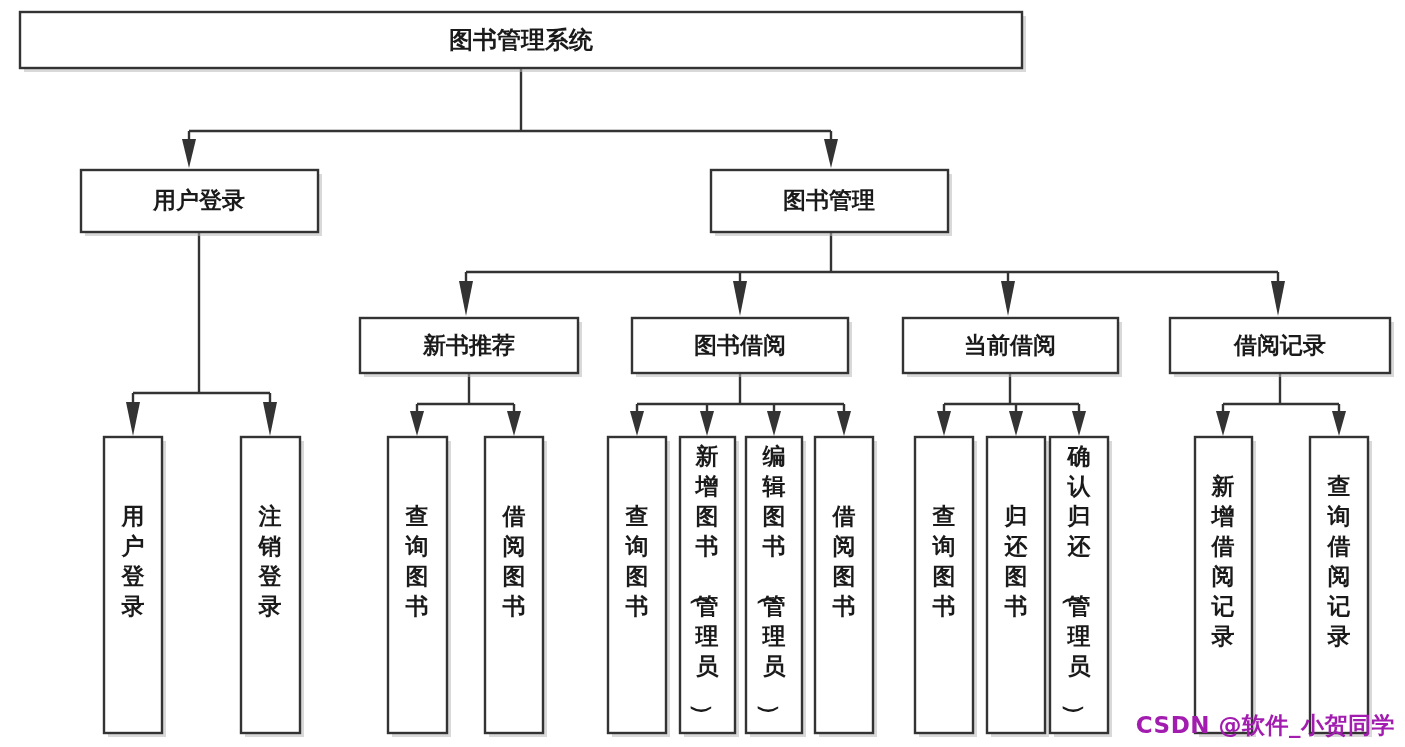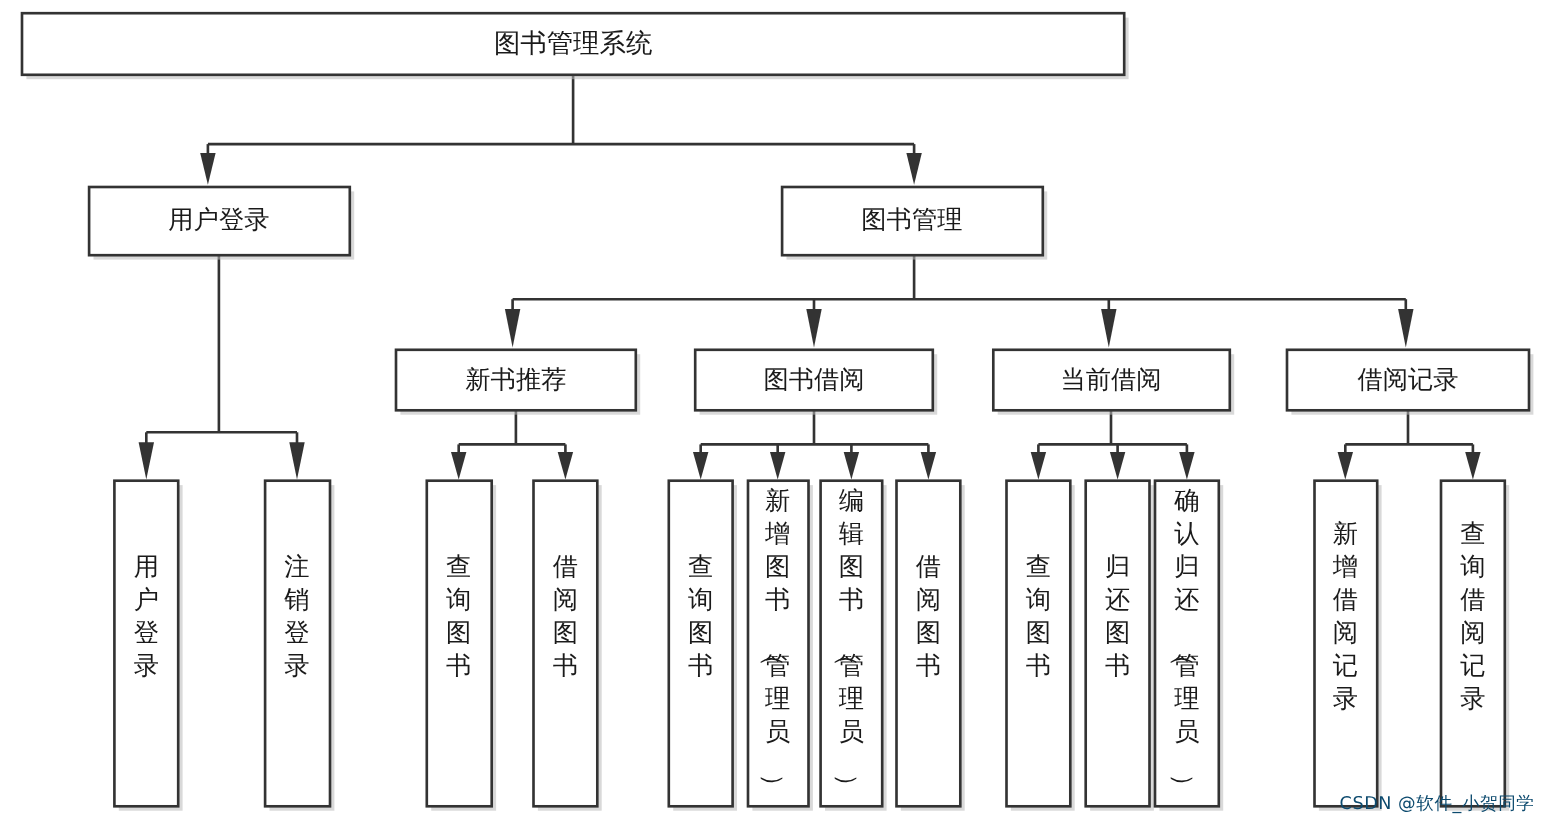--- a/index.html
+++ b/index.html
@@ -11,20 +11,21 @@
     width: 1405px;
     height: 747px;
     font-family: "DejaVu Sans", "Liberation Sans", sans-serif;
     overflow: hidden;
     position: relative;
   }
   #diagram-root {
     position: relative;
     width: 1405px;
     height: 747px;
+    font-weight: bold;
   }
   svg.flow {
     position: absolute;
     top: 0;
     left: 0;
     width: 1405px;
     height: 747px;
   }
   .node-box {
     fill: #ffffff;
@@ -58,22 +59,22 @@
     text-anchor: middle;
   }
   .label-root {
     font-size: 24px;
   }
   .watermark {
     position: absolute;
     right: 10px;
     bottom: 6px;
     font-family: "DejaVu Sans", "Liberation Sans", sans-serif;
-    font-size: 16px;
-    color: #0c4a6e;
+    font-size: 23px;
+    color: #a21caf;
     letter-spacing: 0.5px;
     white-space: nowrap;
     user-select: none;
   }
 </style>
 </head>
 <body>
 
 <div id="diagram-root">
 

